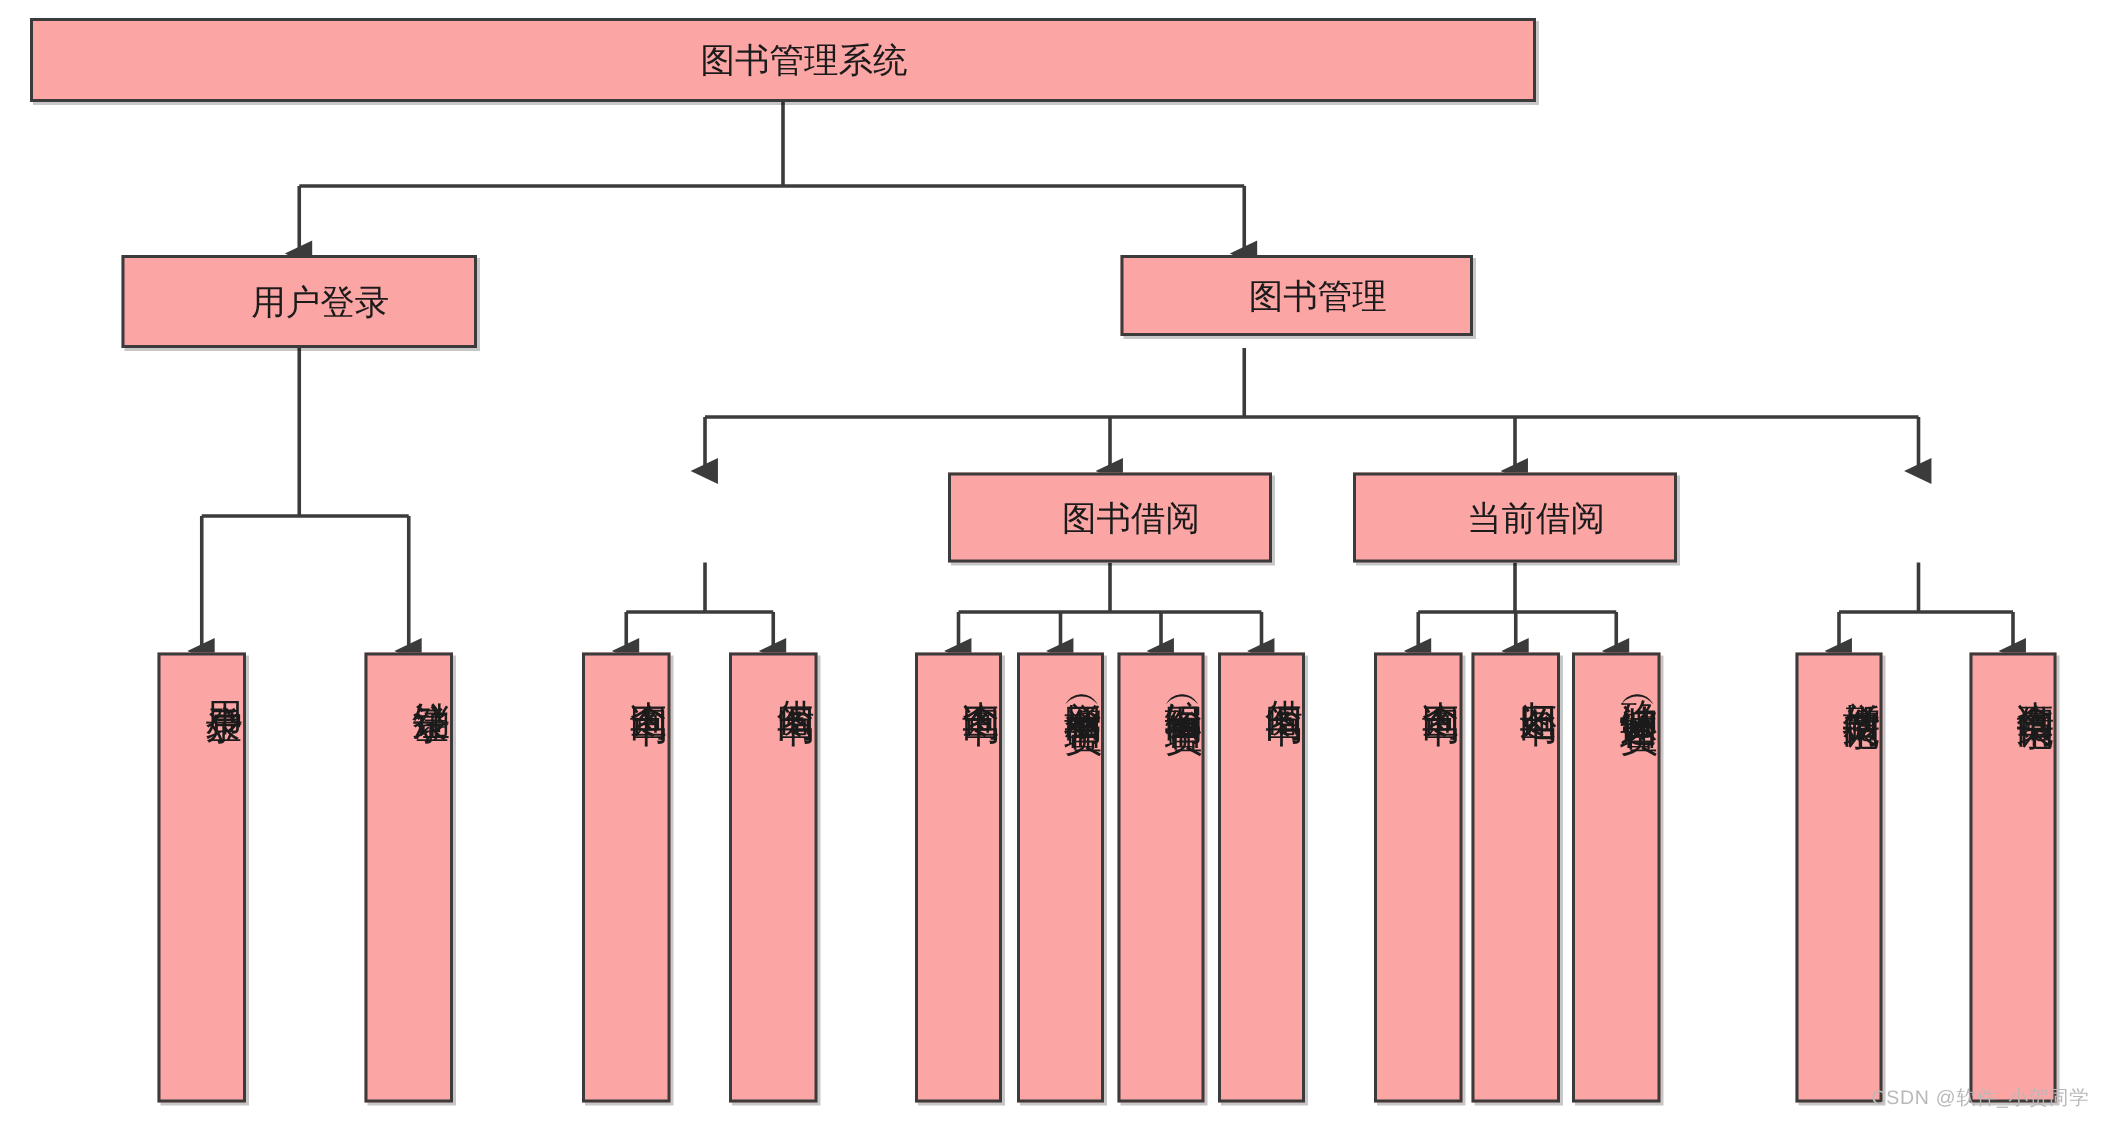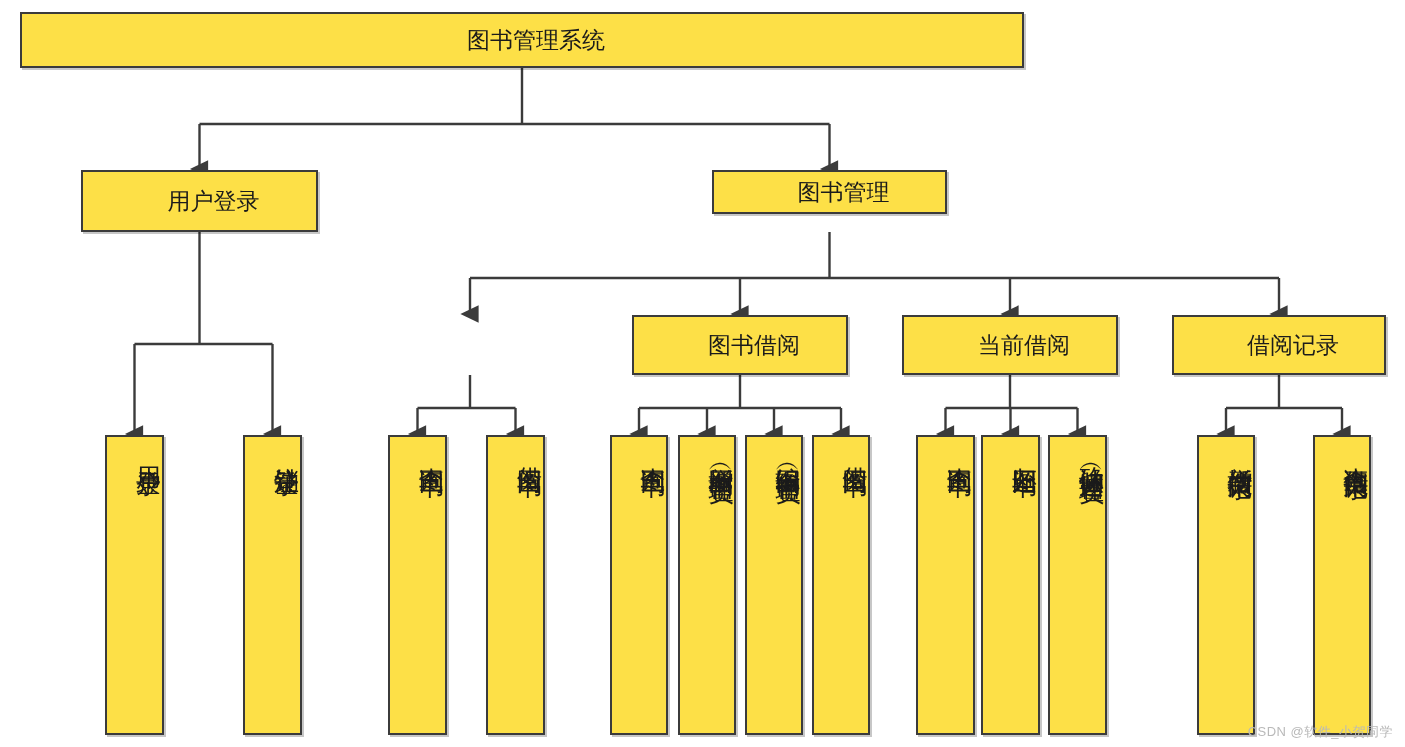--- a/index.html
+++ b/index.html
@@ -21,21 +21,21 @@
     position: absolute;
     left: 0;
     top: 0;
     width: 1405px;
     height: 747px;
     pointer-events: none;
   }
   .node {
     position: absolute;
     box-sizing: border-box;
-    background: #fde047;
+    background: #fca5a5;
     border: 2px solid #3b3b3b;
     display: flex;
     align-items: center;
     justify-content: center;
     box-shadow: 2px 2px 0 rgba(0,0,0,0.22);
     padding-left: 28px;
   }
   .node-label {
     color: #1b1b1b;
     text-align: center;
@@ -115,36 +115,33 @@
   </svg>
 
   <div class="node horizontal" style="left: 20px; top: 12px; width: 1004px; height: 56px;">
     <span class="node-label">图书管理系统</span>
   </div>
 
   <div class="node horizontal" style="left: 81px; top: 170px; width: 237px; height: 62px;">
     <span class="node-label">用户登录</span>
   </div>
 
-  <div class="node horizontal" style="left: 712px; top: 170px; width: 235px; height: 44px;">
+  <div class="node horizontal" style="left: 747px; top: 170px; width: 235px; height: 54px;">
     <span class="node-label">图书管理</span>
   </div>
 
 
   <div class="node horizontal" style="left: 902px; top: 315px; width: 216px; height: 60px;">
     <span class="node-label">当前借阅</span>
   </div>
 
   <div class="node horizontal" style="left: 632px; top: 315px; width: 216px; height: 60px;">
     <span class="node-label">图书借阅</span>
   </div>
 
-  <div class="node horizontal" style="left: 1172px; top: 315px; width: 214px; height: 60px;">
-    <span class="node-label">借阅记录</span>
-  </div>
 
   <div class="node vertical" style="left: 105px; top: 435px; width: 59px; height: 300px;">
     <span class="node-label">用户登录</span>
   </div>
 
   <div class="node vertical" style="left: 243px; top: 435px; width: 59px; height: 300px;">
     <span class="node-label">注销登录</span>
   </div>
 
   <div class="node vertical" style="left: 388px; top: 435px; width: 59px; height: 300px;">

